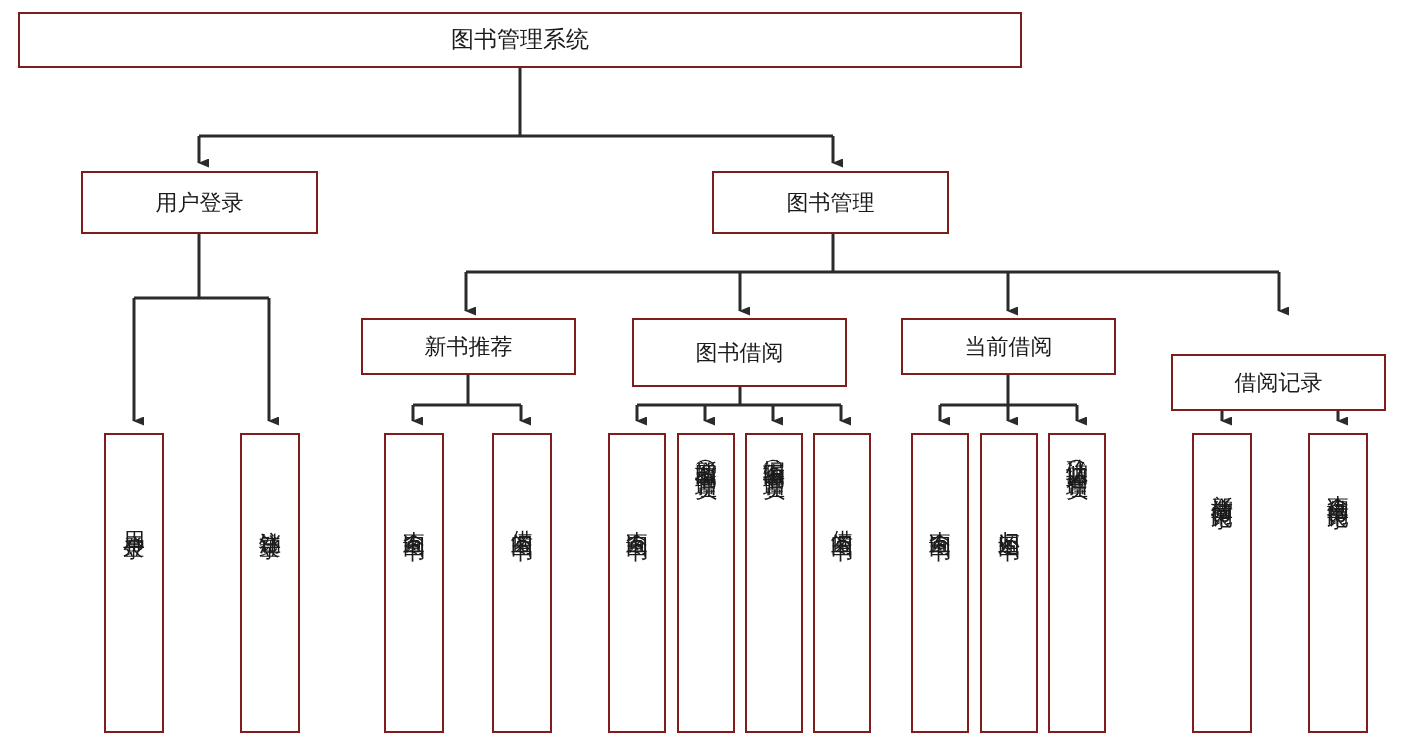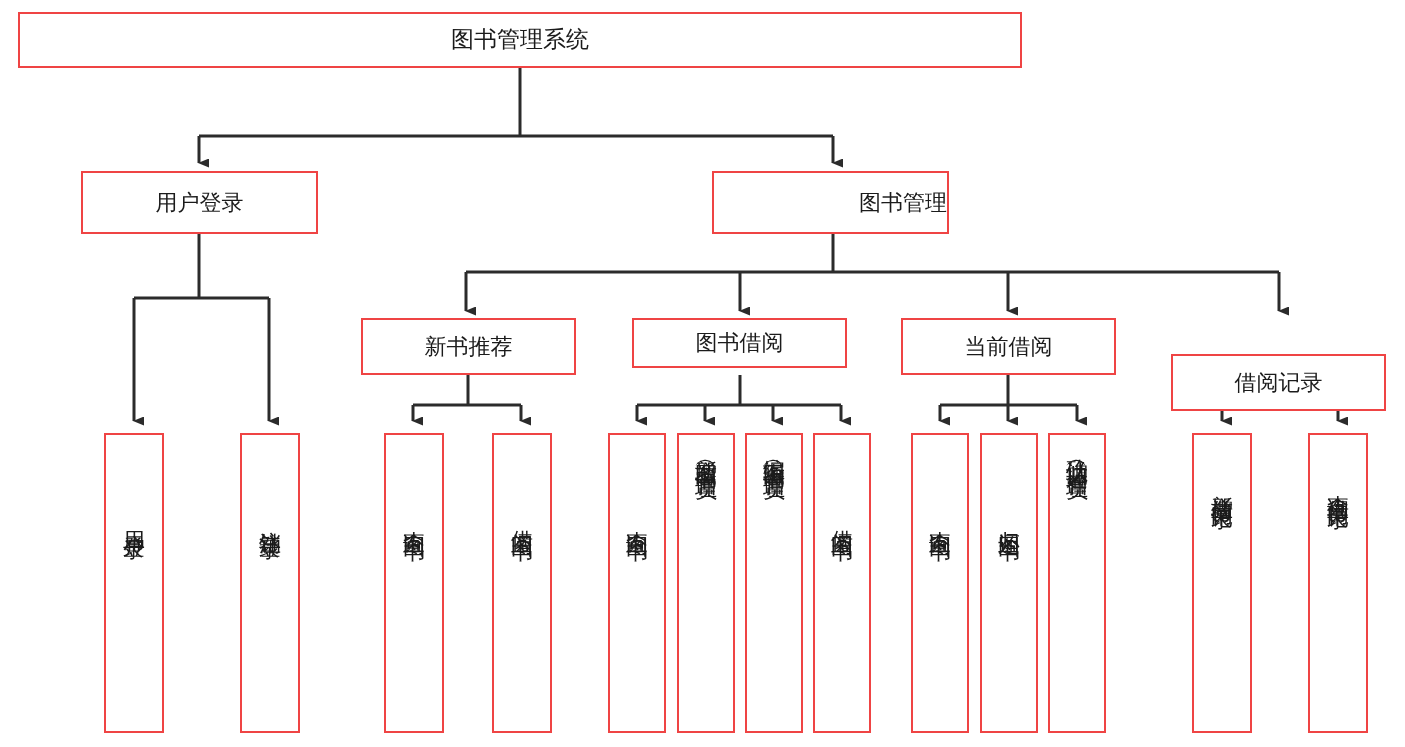--- a/index.html
+++ b/index.html
@@ -27,21 +27,21 @@
     left: 0;
     top: 0;
     width: 1405px;
     height: 747px;
     pointer-events: none;
   }
   .node {
     position: absolute;
     box-sizing: border-box;
     background: #ffffff;
-    border: 2px solid #ef4444;
+    border: 2px solid #7f1d1d;
     display: flex;
     align-items: center;
     justify-content: center;
     z-index: 3;
   }
   .node-label {
     color: #1b1b1b;
     line-height: 1.18;
     white-space: nowrap;
     text-align: center;
@@ -132,29 +132,29 @@
   </svg>
 
   <div class="node root" style="left:18px; top:12px; width:1004px; height:56px;">
     <span class="node-label">图书管理系统</span>
   </div>
 
   <div class="node level2" style="left:81px; top:171px; width:237px; height:63px;">
     <span class="node-label">用户登录</span>
   </div>
 
-  <div class="node level2" style="left:712px; top:171px; width:237px; height:63px;justify-content:flex-end;">
+  <div class="node level2" style="left:712px; top:171px; width:237px; height:63px;">
     <span class="node-label">图书管理</span>
   </div>
 
   <div class="node level3" style="left:361px; top:318px; width:215px; height:57px;">
     <span class="node-label">新书推荐</span>
   </div>
 
-  <div class="node level3" style="left:632px; top:318px; width:215px; height:50px;">
+  <div class="node level3" style="left:632px; top:318px; width:215px; height:69px;">
     <span class="node-label">图书借阅</span>
   </div>
 
   <div class="node level3" style="left:901px; top:318px; width:215px; height:57px;">
     <span class="node-label">当前借阅</span>
   </div>
 
   <div class="node level3" style="left:1171px; top:318px; width:215px; height:57px;margin-top:36px;">
     <span class="node-label">借阅记录</span>
   </div>

